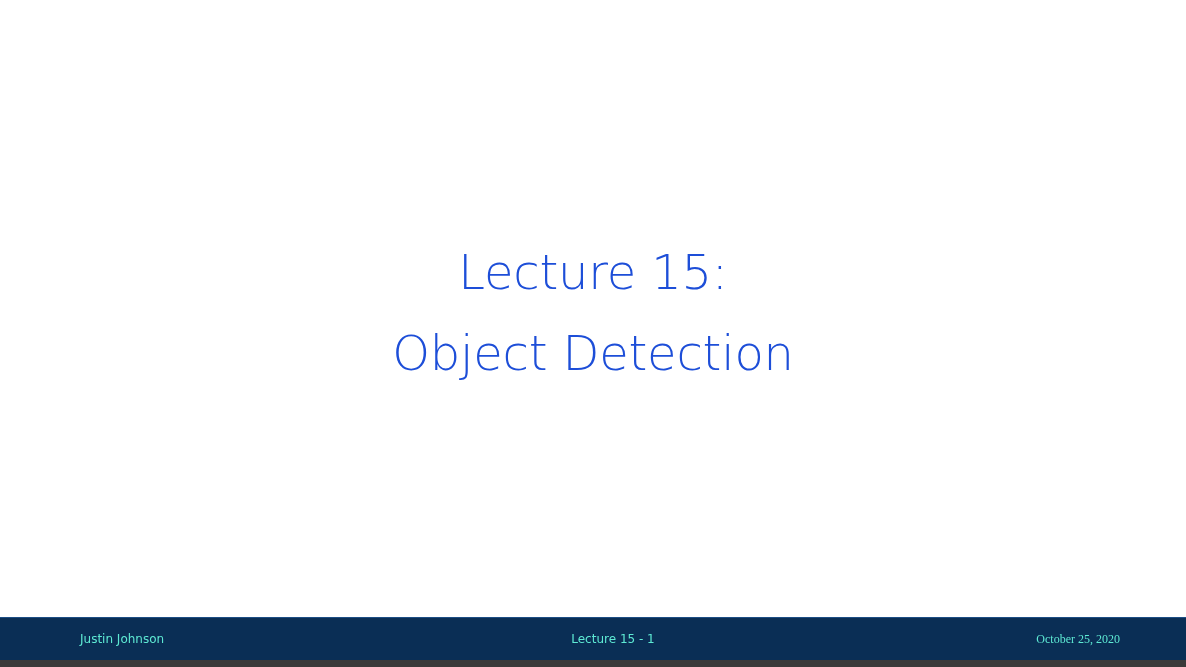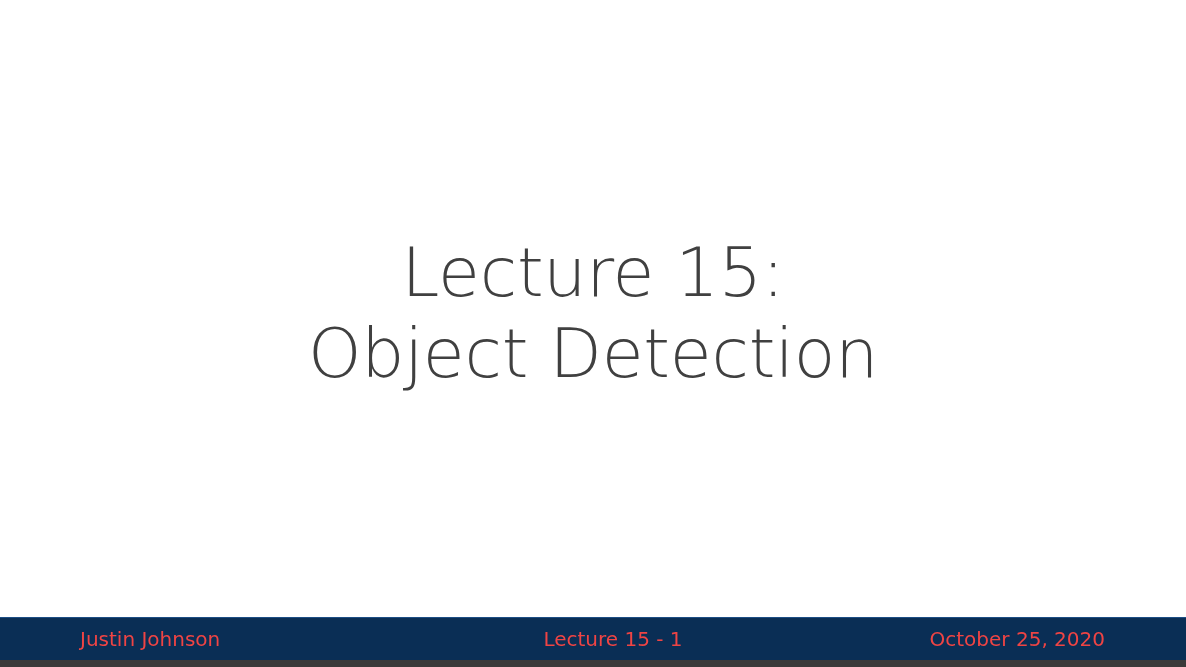--- a/index.html
+++ b/index.html
@@ -27,24 +27,24 @@
     right: 0;
     top: 232px;
     text-align: center;
     padding: 0 60px;
     box-sizing: border-box;
   }
 
   .title-line {
     display: block;
     font-family: "DejaVu Sans", "Liberation Sans", sans-serif;
-    font-size: 68px;
+    font-size: 48px;
     line-height: 81px;
     font-weight: 300;
-    color: #404040;
+    color: #1d4ed8;
     letter-spacing: -0.2px;
     white-space: nowrap;
   }
 
   
   .footer-bar {
     position: absolute;
     left: 0;
     right: 0;
     top: 617px;
@@ -58,39 +58,40 @@
     width: 100%;
     height: 100%;
   }
 
   .footer-text {
     position: absolute;
     top: 0;
     height: 43px;
     line-height: 43px;
     font-family: "DejaVu Sans", "Liberation Sans", sans-serif;
-    font-size: 20px;
+    font-size: 12px;
     font-weight: 400;
-    color: #ef4444;
+    color: #5eead4;
     white-space: nowrap;
   }
 
   .footer-author {
     left: 80px;
   }
 
   .footer-page {
     left: 0;
     right: 0;
     text-align: center;
     padding-left: 40px;
   }
 
   .footer-date {
-    right: 81px;
+    right: 66px;
+    font-family: Liberation Serif, serif;
   }
 
   .footer-baseline {
     position: absolute;
     left: 0;
     right: 0;
     top: 660px;
     height: 7px;
     background: #3a3a3a;
   }

